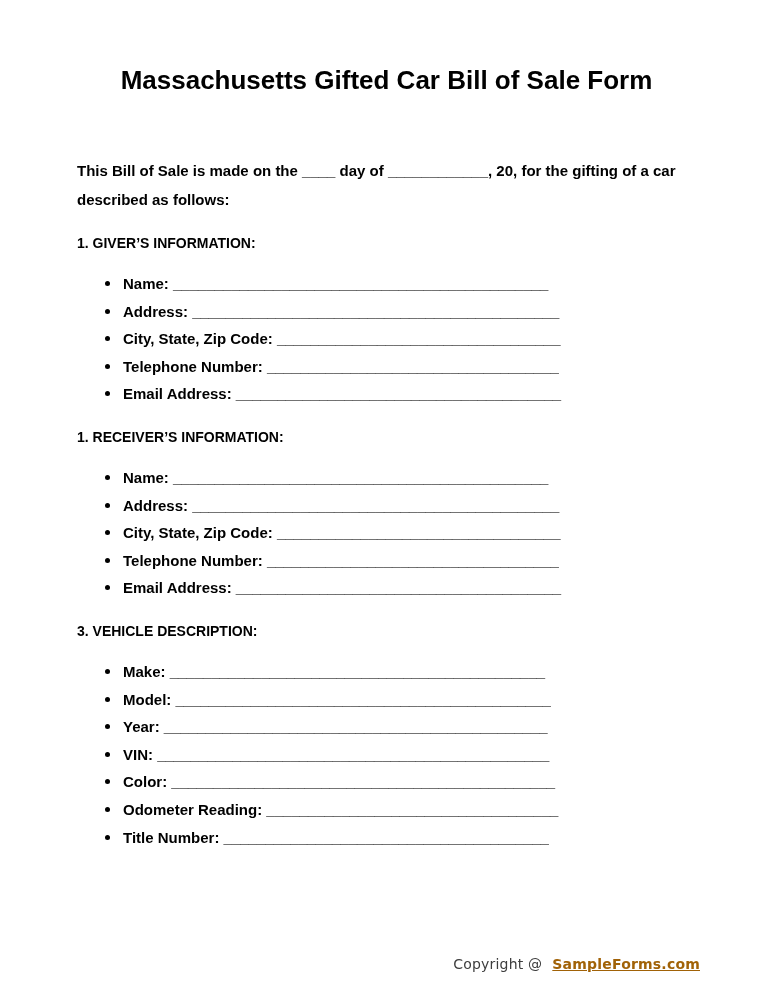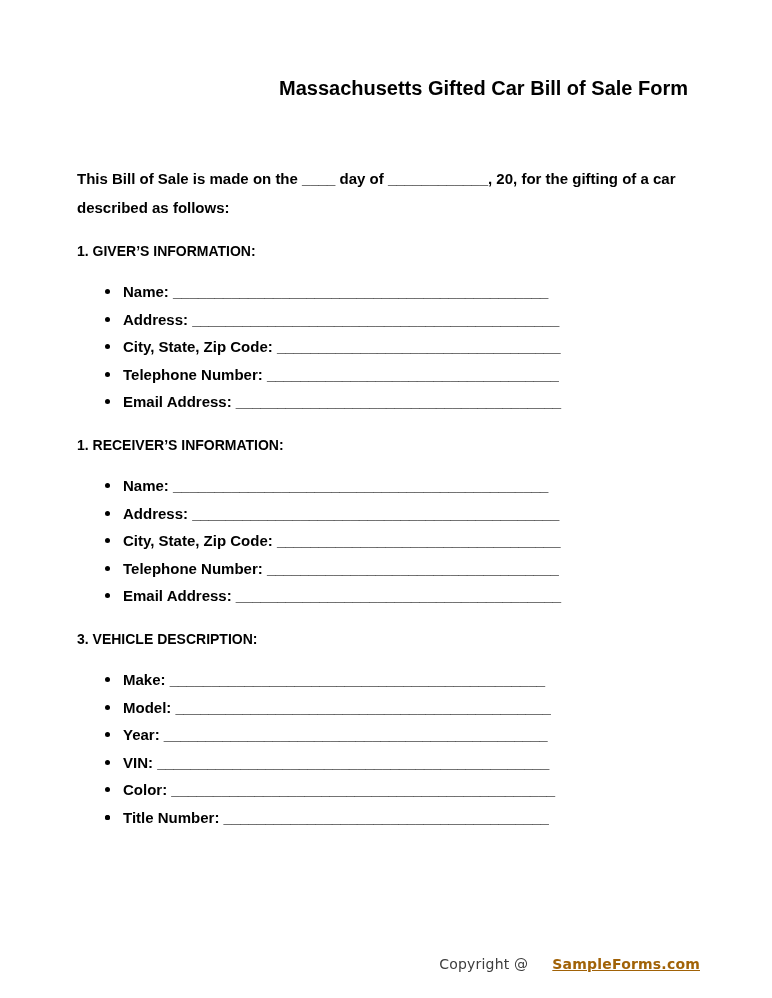--- a/index.html
+++ b/index.html
@@ -12,24 +12,24 @@
     box-sizing: border-box;
     width: 772px; height: 998px;
     padding: 64px 76px 0 77px;
     background: #ffffff;
     color: #000000;
     font-family: "Liberation Sans", "DejaVu Sans", sans-serif;
     font-weight: 700;
     overflow: hidden;
   }
   .title {
-    margin: 8px;
-    font-size: 20px;
+    margin: 0;
+    font-size: 26px;
     line-height: 32px;
-    text-align: right;
+    text-align: center;
     font-weight: 700;
   }
   .intro {
     margin: 60px 0 1px;
     font-size: 15px;
     line-height: 29px;
   }
   .sec-heading {
     margin: 20px 0 0;
     font-size: 14px;
@@ -64,21 +64,21 @@
   .footer {
     position: absolute;
     right: 72px; bottom: 26px;
     font-family: "DejaVu Sans", sans-serif;
     font-weight: 400;
     font-size: 14px;
     letter-spacing: 0.2px;
     color: #3d3d3d;
     display: flex;
     align-items: flex-start;
-    gap: 24px;
+    gap: 10px;
   }
   .footer-link {
     font-weight: 700;
     text-decoration: underline;
     color: #4fbd9c;
     cursor: pointer;
   }
 </style>
 </head>
 <body>
@@ -107,21 +107,21 @@
     <li><span class="bullet"></span><span>Email Address: _______________________________________</span></li>
   </ul>
 
   <h2 class="sec-heading">3. VEHICLE DESCRIPTION:</h2>
   <ul class="fields">
     <li><span class="bullet"></span><span>Make: _____________________________________________</span></li>
     <li><span class="bullet"></span><span>Model: _____________________________________________</span></li>
     <li><span class="bullet"></span><span>Year: ______________________________________________</span></li>
     <li><span class="bullet"></span><span>VIN: _______________________________________________</span></li>
     <li><span class="bullet"></span><span>Color: ______________________________________________</span></li>
-    <li><span class="bullet"></span></li>
+    <li><span class="bullet"></span><span>Odometer Reading: ___________________________________</span></li>
     <li><span class="bullet"></span><span>Title Number: _______________________________________</span></li>
   </ul>
 
 
   <div class="footer">
     <span style="color: rgb(61, 61, 61);">Copyright @</span>
     <a class="footer-link" style="color: #a16207;">SampleForms.com</a>
   </div>
 
 </div>

